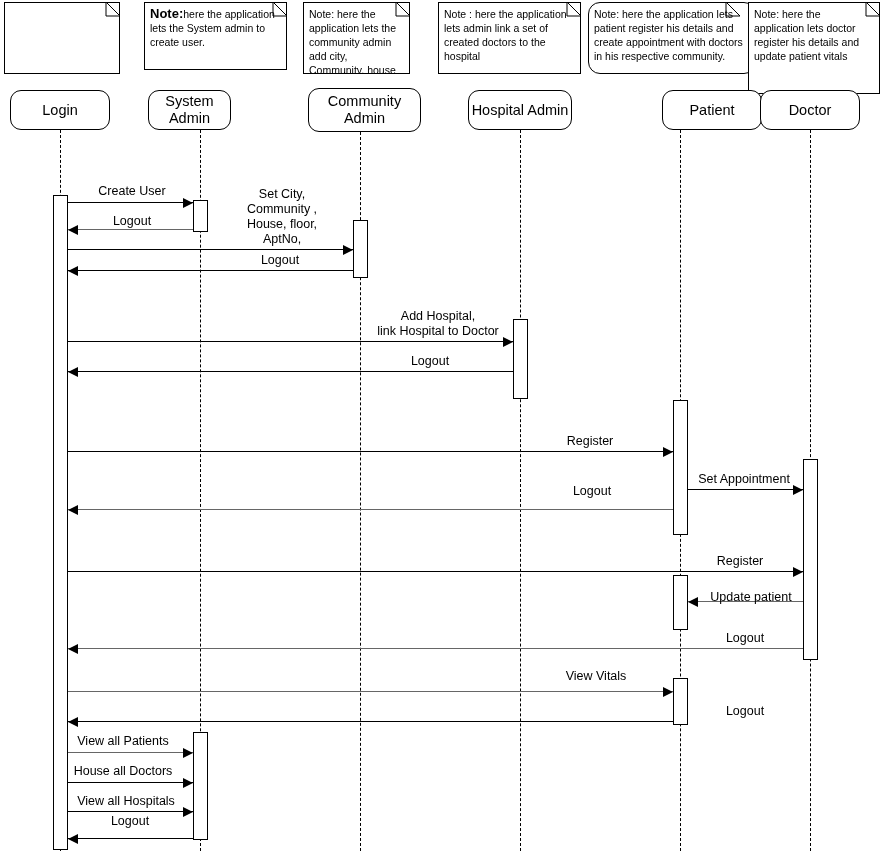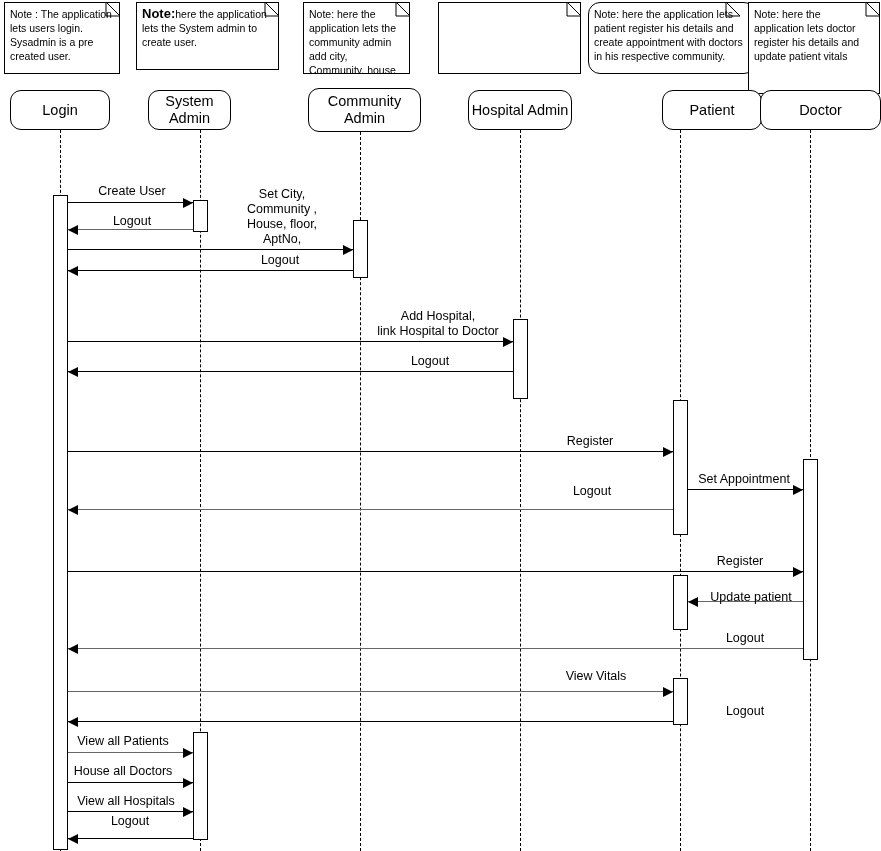--- a/index.html
+++ b/index.html
@@ -113,33 +113,33 @@
   }
 </style>
 </head>
 <body>
 
 <div id="canvas">
   <div id="notes-layer">
       <div class="note" style="left: 4px; top: 2px; width: 116px; height: 72px;"><svg class="note-svg" width="116" height="72">
           <path d="M 102 -2 L 118 -2 L 118 14 Z" fill="#ffffff" stroke="none"></path>
           <path d="M 101 -1 L 115 13 L 101 13 Z" fill="#ffffff" stroke="#000000" stroke-width="1"></path>
-        </svg><div class="note-text">Note : The application lets users login. Sysadmin is a pre created user.</div></div>
-      <div class="note" style="left: 136px; top: 2px; width: 143px; height: 68px;"><svg class="note-svg" width="143" height="72">
+        </svg></div>
+      <div class="note" style="left: 144px; top: 2px; width: 143px; height: 68px;"><svg class="note-svg" width="143" height="72">
           <path d="M 129 -2 L 145 -2 L 145 14 Z" fill="#ffffff" stroke="none"></path>
           <path d="M 128 -1 L 142 13 L 128 13 Z" fill="#ffffff" stroke="#000000" stroke-width="1"></path>
         </svg><div class="note-text"><span class="bold-note">Note:</span>here the application lets the System admin to create user.</div></div>
       <div class="note" style="left: 303px; top: 2px; width: 107px; height: 72px;"><svg class="note-svg" width="107" height="72">
           <path d="M 93 -2 L 109 -2 L 109 14 Z" fill="#ffffff" stroke="none"></path>
           <path d="M 92 -1 L 106 13 L 92 13 Z" fill="#ffffff" stroke="#000000" stroke-width="1"></path>
         </svg><div class="note-text">Note: here the application lets the community admin add city, Community, house and floor.</div></div>
       <div class="note" style="left: 438px; top: 2px; width: 143px; height: 72px;"><svg class="note-svg" width="143" height="72">
           <path d="M 129 -2 L 145 -2 L 145 14 Z" fill="#ffffff" stroke="none"></path>
           <path d="M 128 -1 L 142 13 L 128 13 Z" fill="#ffffff" stroke="#000000" stroke-width="1"></path>
-        </svg></div>
+        </svg><div class="note-text">Note : here the application lets admin link a set of created doctors to the hospital</div></div>
       <div class="note" style="left: 588px; top: 2px; width: 168px; height: 72px; border-radius: 12px;"><svg class="note-svg" width="152" height="72">
           <path d="M 138 -2 L 154 -2 L 154 14 Z" fill="#ffffff" stroke="none"></path>
           <path d="M 137 -1 L 151 13 L 137 13 Z" fill="#ffffff" stroke="#000000" stroke-width="1"></path>
         </svg><div class="note-text">Note: here the application lets patient register his details and create appointment with doctors in his respective community.</div></div>
       <div class="note" style="left: 748px; top: 2px; width: 132px; height: 92px;"><svg class="note-svg" width="132" height="72">
           <path d="M 118 -2 L 134 -2 L 134 14 Z" fill="#ffffff" stroke="none"></path>
           <path d="M 117 -1 L 131 13 L 117 13 Z" fill="#ffffff" stroke="#000000" stroke-width="1"></path>
         </svg><div class="note-text">Note: here the application lets doctor register his details and update patient vitals</div></div>
     </div>
   <div id="lifelines-layer">
@@ -160,21 +160,21 @@
       <div class="actor-box" style="left: 308px; top: 88px; width: 113px; height: 44px;">
         <span style="white-space: pre-line;">Community
 Admin</span>
       </div>
       <div class="actor-box" style="left: 468px; top: 90px; width: 104px; height: 40px;">
         <span style="white-space: pre-line;">Hospital Admin</span>
       </div>
       <div class="actor-box" style="left: 630px; top: 90px; width: 100px; height: 40px; margin-left: 32px;">
         <span style="white-space: pre-line;">Patient</span>
       </div>
-      <div class="actor-box" style="left: 760px; top: 90px; width: 121px; height: 40px;">
+      <div class="actor-box" style="left: 760px; top: 90px; width: 100px; height: 40px;">
         <span style="white-space: pre-line;">Doctor</span>
       </div>
     </div>
   <div id="messages-layer">
       <div class="msg" style="left: 68px; top: 202px; width: 125px;"></div>
       <div class="arrowhead right" style="top: 198px; left: 183px;"></div>
       <div class="msg-label" style="left: 90px; width: 84px; top: 184px;">Create User</div>
       <div class="msg gray" style="left: 68px; top: 229px; width: 140px;"></div>
       <div class="arrowhead left" style="top: 225px; left: 68px;"></div>
       <div class="msg-label" style="left: 100px; width: 64px; top: 214px;">Logout</div>

